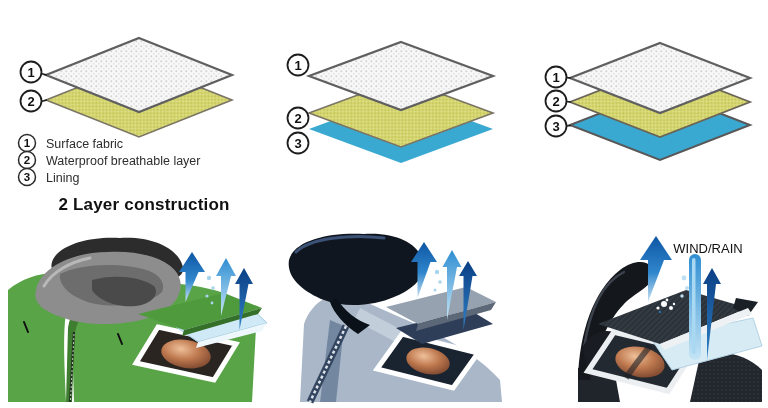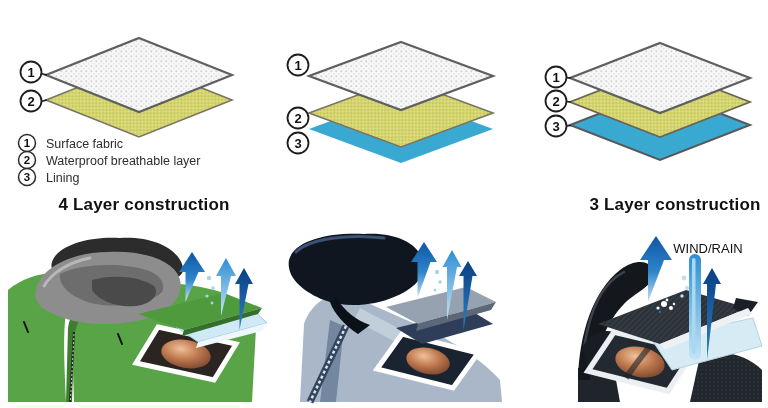--- a/index.html
+++ b/index.html
@@ -105,22 +105,21 @@
         <text class="svgtxt" x="46" y="164.5" font-size="12.5" fill="#2d2d2d">Waterproof breathable layer</text>
       </g>
       <g>
         <circle cx="27" cy="177" r="8.5" fill="#ffffff" stroke="#2a2a2a" stroke-width="1.5"></circle>
         <text class="svgtxt" x="27" y="181" text-anchor="middle" font-size="11.5" font-weight="bold" fill="#111">3</text>
         <text class="svgtxt" x="46" y="181.5" font-size="12.5" fill="#2d2d2d">Lining</text>
       </g>
     </g>
   </svg>
 
-  <div class="panel-title" id="title-1">4 Layer construction</div>
-  <div class="panel-title" id="title-3">3 Layer construction</div>
+  <div class="panel-title" id="title-1">2 Layer construction</div>
 
   <svg id="bottom-svg" width="768" height="180" viewBox="0 0 768 180">
     <defs>
       <radialGradient id="skinGrad" cx="38%" cy="35%" r="80%">
         <stop offset="0%" stop-color="#eec09a"></stop>
         <stop offset="45%" stop-color="#c07a50"></stop>
         <stop offset="100%" stop-color="#6b3a26"></stop>
       </radialGradient>
       <linearGradient id="arrMain" x1="0" y1="0" x2="0" y2="1">
         <stop offset="0%" stop-color="#0e56a4"></stop>

